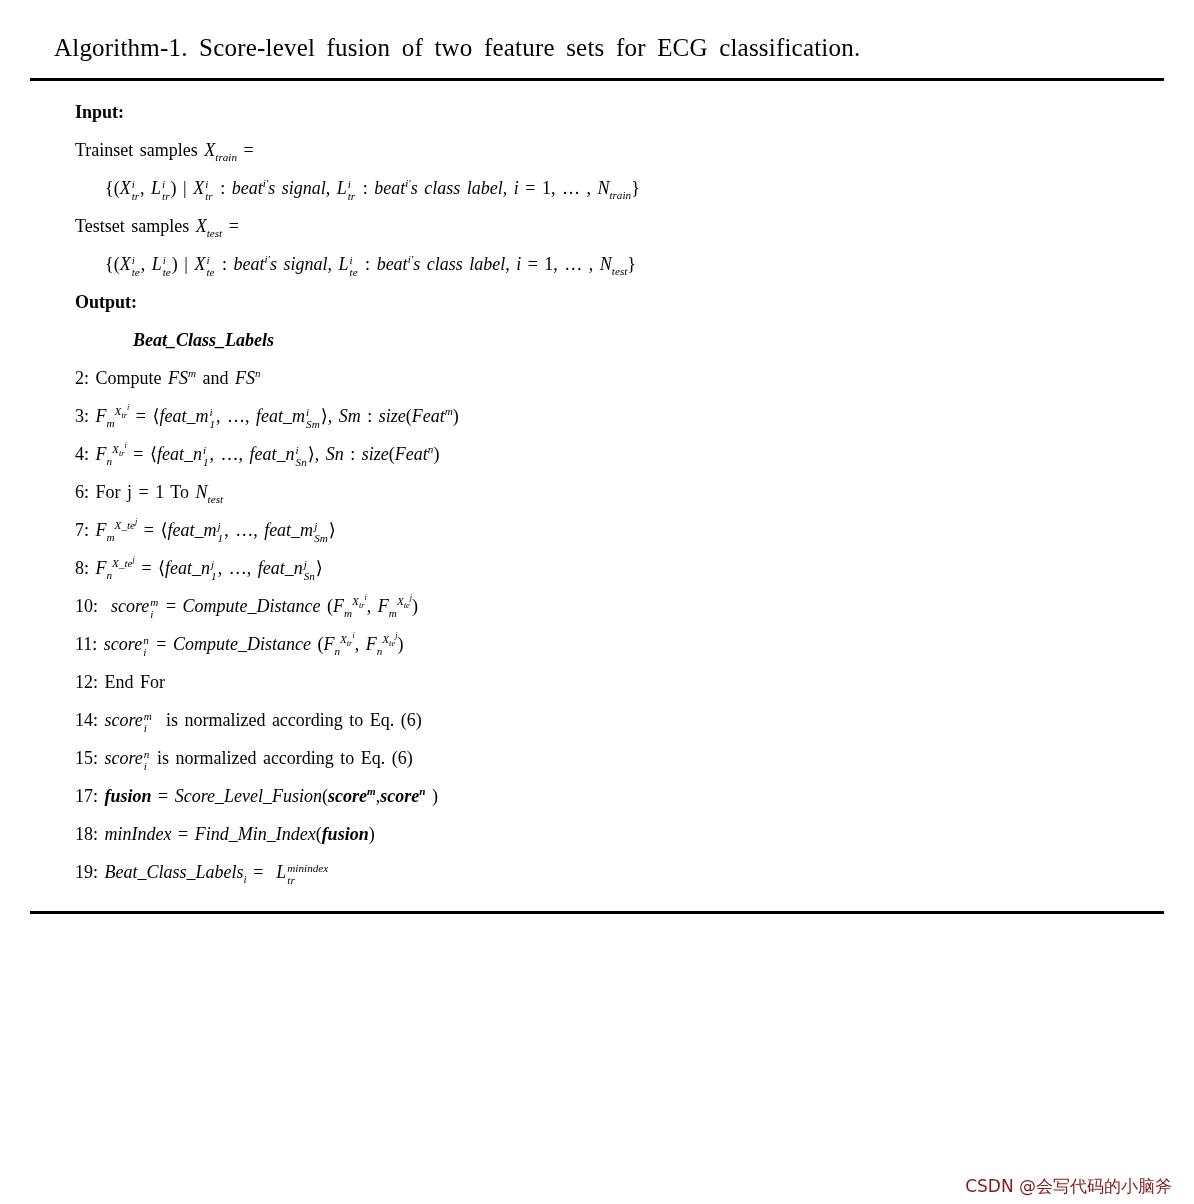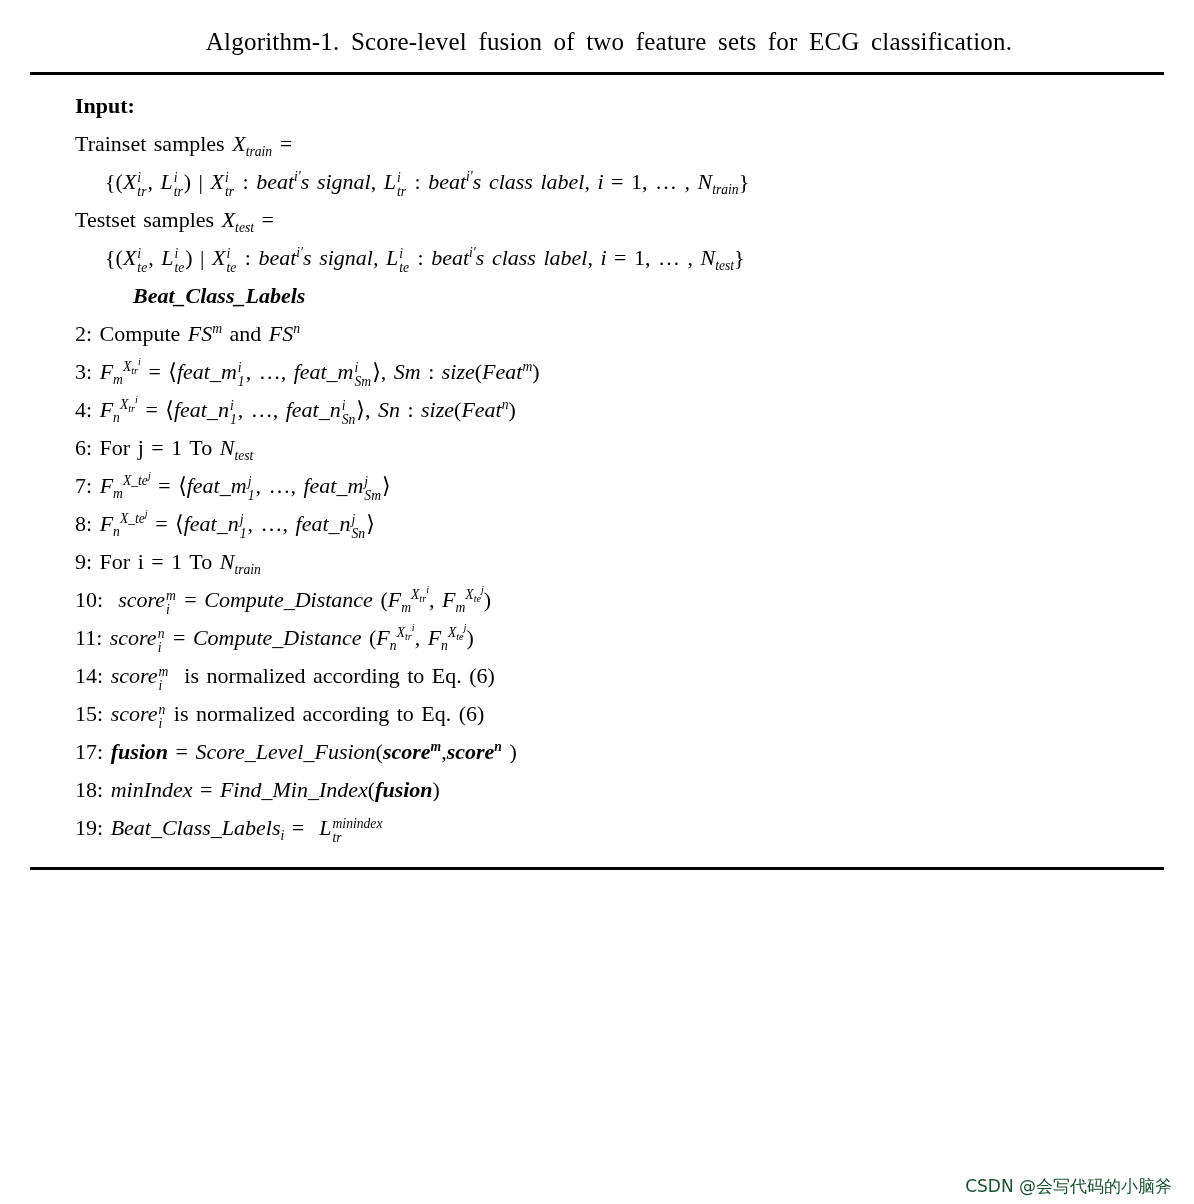--- a/index.html
+++ b/index.html
@@ -8,30 +8,29 @@
     width: 1194px; height: 1204px;
     background: #ffffff;
     color: #000000;
     font-family: "Liberation Serif", "DejaVu Serif", serif;
     position: relative;
     overflow: hidden;
   }
   .page { padding: 14px 30px 0 30px; }
   .title {
     font-size: 25px;
-    margin: 14px 0 16px 24px;
+    margin: 20px 0 16px 24px;
     word-spacing: 5px;
     letter-spacing: 0.2px;
-    text-align: center;
   }
   .rule { height: 3px; background: #000; }
   .rule-bottom { margin-top: 12px; }
   .algo {
     padding: 12px 0 8px 45px;
-    font-size: 22px;
+    font-size: 18px;
     word-spacing: 2px;
   }
   .algo-line { line-height: 38px; min-height: 38px; white-space: nowrap; }
   .indent-1 { padding-left: 30px; }
   .indent-2 { padding-left: 58px; }
   sub, sup { font-size: 0.62em; line-height: 0; font-style: italic; margin-top: 26px; }
   sup sub, sup sup { font-size: 0.75em; }
   
   .ss {
     display: inline-block;
@@ -54,31 +53,32 @@
 
 <div class="page">
   <div class="title">Algorithm-1. Score-level fusion of two feature sets for ECG classification.</div>
   <div class="rule" style="background: rgb(0, 0, 0);"></div>
   <div class="algo">
       <div class="algo-line indent-0"><b>Input:</b></div>
       <div class="algo-line indent-0">Trainset samples <i>X</i><sub>train</sub> =</div>
       <div class="algo-line indent-1">{(<i>X</i><span class="ss"><span class="t">i</span><span class="b">tr</span></span>, <i>L</i><span class="ss"><span class="t">i</span><span class="b">tr</span></span>) | <i>X</i><span class="ss"><span class="t">i</span><span class="b">tr</span></span> : <i>beat</i><sup>i′</sup><i>s signal</i>, <i>L</i><span class="ss"><span class="t">i</span><span class="b">tr</span></span> : <i>beat</i><sup>i′</sup><i>s class label</i>, <i>i</i> = 1, … , <i>N</i><sub>train</sub>}</div>
       <div class="algo-line indent-0">Testset samples <i>X</i><sub>test</sub> =</div>
       <div class="algo-line indent-1">{(<i>X</i><span class="ss"><span class="t">i</span><span class="b">te</span></span>, <i>L</i><span class="ss"><span class="t">i</span><span class="b">te</span></span>) | <i>X</i><span class="ss"><span class="t">i</span><span class="b">te</span></span> : <i>beat</i><sup>i′</sup><i>s signal</i>, <i>L</i><span class="ss"><span class="t">i</span><span class="b">te</span></span> : <i>beat</i><sup>i′</sup><i>s class label</i>, <i>i</i> = 1, … , <i>N</i><sub>test</sub>}</div>
+      <div class="algo-line indent-0"><b>Output:</b></div>
       <div class="algo-line indent-2"><b><i>Beat_Class_Labels</i></b></div>
       <div class="algo-line indent-0">2: Compute <i>FS</i><sup>m</sup> and <i>FS</i><sup>n</sup></div>
       <div class="algo-line indent-0">3: <i>F</i><sub>m</sub><sup><i>X</i><sub>tr</sub><sup>i</sup></sup> = ⟨<i>feat_m</i><span class="ss"><span class="t">i</span><span class="b">1</span></span>, …, <i>feat_m</i><span class="ss"><span class="t">i</span><span class="b">Sm</span></span>⟩, <i>Sm</i> : <i>size</i>(<i>Feat</i><sup>m</sup>)</div>
       <div class="algo-line indent-0">4: <i>F</i><sub>n</sub><sup><i>X</i><sub>tr</sub><sup>i</sup></sup> = ⟨<i>feat_n</i><span class="ss"><span class="t">i</span><span class="b">1</span></span>, …, <i>feat_n</i><span class="ss"><span class="t">i</span><span class="b">Sn</span></span>⟩, <i>Sn</i> : <i>size</i>(<i>Feat</i><sup>n</sup>)</div>
       <div class="algo-line indent-0">6: For j = 1 To <i>N</i><sub>test</sub></div>
       <div class="algo-line indent-0">7: <i>F</i><sub>m</sub><sup><i>X_te</i><sup>j</sup></sup> = ⟨<i>feat_m</i><span class="ss"><span class="t">j</span><span class="b">1</span></span>, …, <i>feat_m</i><span class="ss"><span class="t">j</span><span class="b">Sm</span></span>⟩</div>
       <div class="algo-line indent-0">8: <i>F</i><sub>n</sub><sup><i>X_te</i><sup>j</sup></sup> = ⟨<i>feat_n</i><span class="ss"><span class="t">j</span><span class="b">1</span></span>, …, <i>feat_n</i><span class="ss"><span class="t">j</span><span class="b">Sn</span></span>⟩</div>
-      <div class="algo-line indent-0">9: For i = 1 To <i>N</i><sub>train</sub></div>
       <div class="algo-line indent-0">10:&nbsp; <i>score</i><span class="ss"><span class="t">m</span><span class="b">i</span></span> = <i>Compute_Distance</i> (<i>F</i><sub>m</sub><sup><i>X</i><sub>tr</sub><sup>i</sup></sup>, <i>F</i><sub>m</sub><sup><i>X</i><sub>te</sub><sup>j</sup></sup>)</div>
       <div class="algo-line indent-0">11: <i>score</i><span class="ss"><span class="t">n</span><span class="b">i</span></span> = <i>Compute_Distance</i> (<i>F</i><sub>n</sub><sup><i>X</i><sub>tr</sub><sup>i</sup></sup>, <i>F</i><sub>n</sub><sup><i>X</i><sub>te</sub><sup>j</sup></sup>)</div>
+      <div class="algo-line indent-0">12: End For</div>
       <div class="algo-line indent-0">14: <i>score</i><span class="ss"><span class="t">m</span><span class="b">i</span></span>&nbsp; is normalized according to Eq. (6)</div>
       <div class="algo-line indent-0">15: <i>score</i><span class="ss"><span class="t">n</span><span class="b">i</span></span> is normalized according to Eq. (6)</div>
       <div class="algo-line indent-0">17: <b><i>fusion</i></b> = <i>Score_Level_Fusion</i>(<b><i>score</i><sup>m</sup></b>,<b><i>score</i><sup>n</sup></b> )</div>
       <div class="algo-line indent-0">18: <i>minIndex</i> = <i>Find_Min_Index</i>(<b><i>fusion</i></b>)</div>
       <div class="algo-line indent-0">19: <i>Beat_Class_Labels</i><sub>i</sub> = &nbsp;<i>L</i><span class="ss"><span class="t">minindex</span><span class="b">tr</span></span></div>
     </div>
   <div class="rule rule-bottom" style="background: rgb(0, 0, 0);"></div>
-  <div class="watermark" style="color: #14532d;">CSDN @会写代码的小脑斧</div>
+  <div class="watermark" style="color: #7f1d1d;">CSDN @会写代码的小脑斧</div>
 </div>
 
 </body></html>

